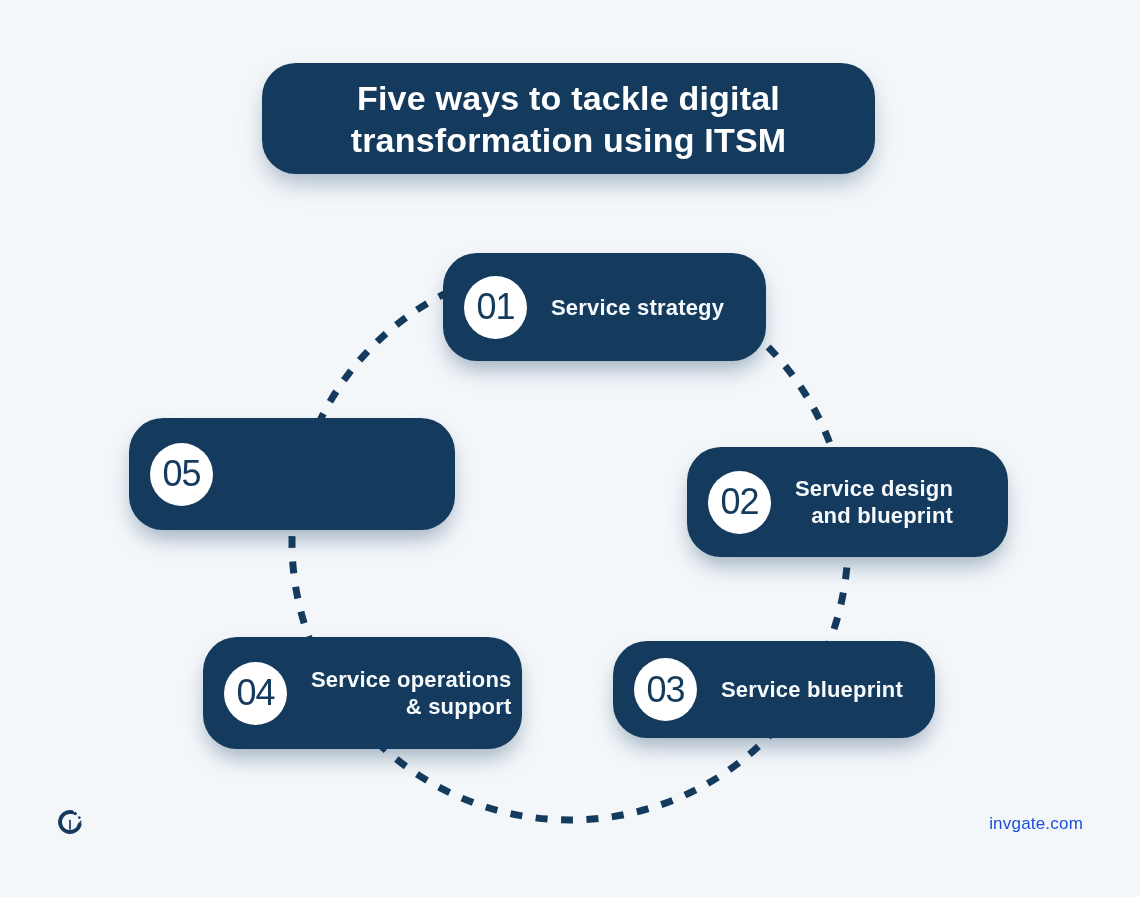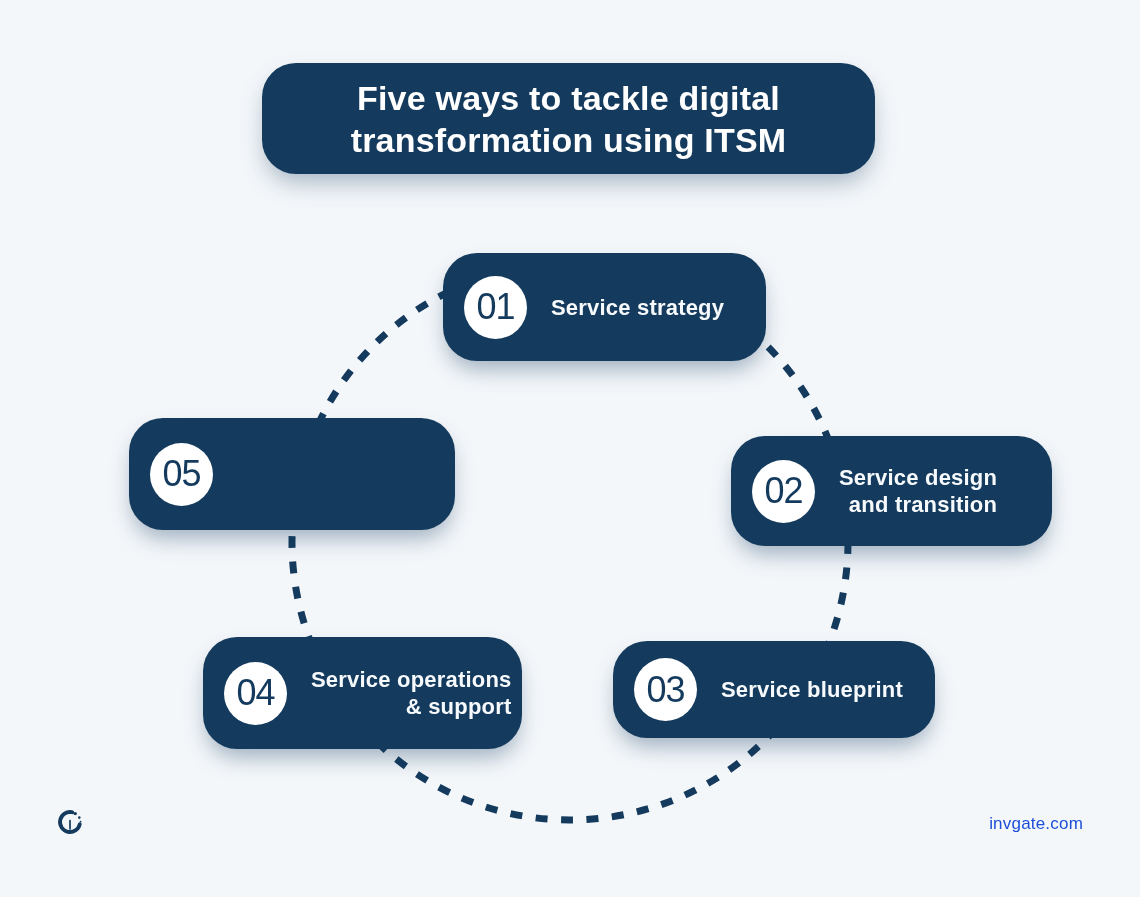--- a/index.html
+++ b/index.html
@@ -50,21 +50,21 @@
     background: #143A5D;
     border-radius: 34px;
     display: flex;
     align-items: center;
     padding-left: 21px;
     box-sizing: border-box;
     gap: 24px;
     box-shadow: 0 12px 22px -4px rgba(19, 59, 94, 0.38);
   }
   .pill-1 { left: 410px; top: 253px; width: 323px; height: 108px; margin-left: 33px; }
-  .pill-2 { left: 687px; top: 436px; width: 321px; margin-left: 44px; }
+  .pill-2 { left: 687px; top: 447px; width: 321px; }
   .pill-3 { left: 613px; top: 641px; width: 322px; height: 97px; }
   .pill-4 { left: 203px; top: 637px; width: 319px; height: 112px; }
   .pill-5 { left: 129px; top: 418px; width: 326px; height: 112px; }
   .num-badge {
     width: 63px;
     height: 63px;
     border-radius: 50%;
     background: #FFFFFF;
     color: #143A5D;
     display: flex;
@@ -116,21 +116,21 @@
   </div>
 
   <div class="pill pill-1">
     <div class="num-badge">01</div>
     <div class="pill-label">Service strategy</div>
   </div>
 
   <div class="pill pill-2">
     <div class="num-badge">02</div>
     <div class="pill-label">Service design
-and transition</div>
+and blueprint</div>
   </div>
 
   <div class="pill pill-3">
     <div class="num-badge">03</div>
     <div class="pill-label">Service blueprint</div>
   </div>
 
   <div class="pill pill-4">
     <div class="num-badge">04</div>
     <div class="pill-label">Service operations

